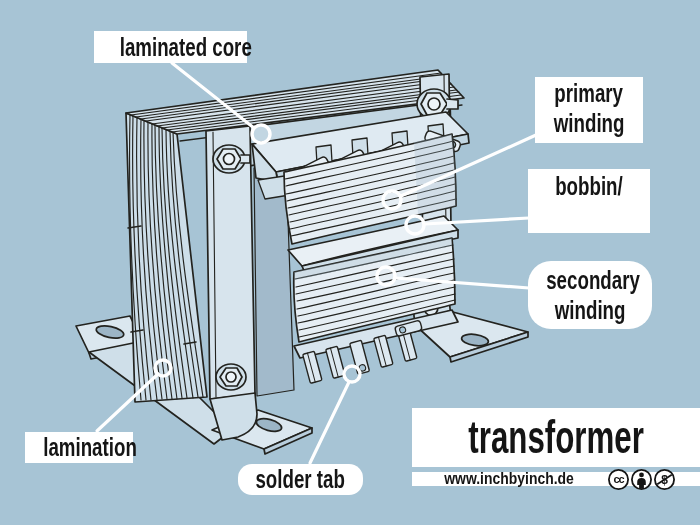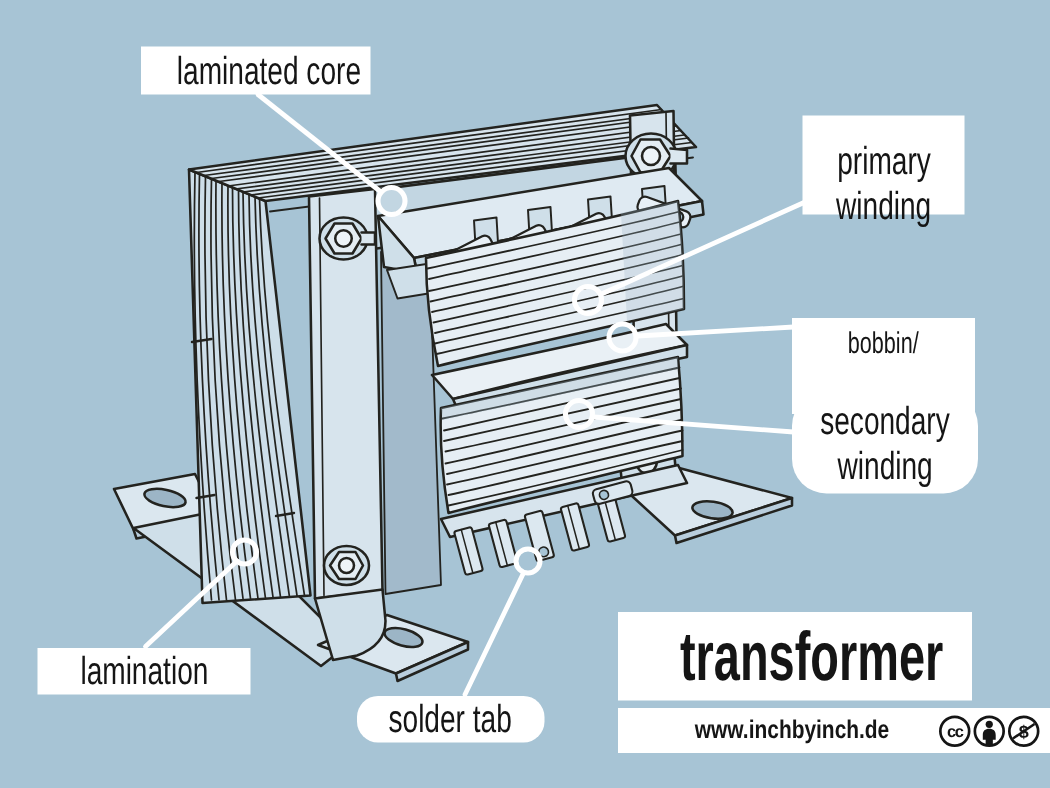--- a/index.html
+++ b/index.html
@@ -4,38 +4,38 @@
 <style>
   html,body{margin:0;padding:0;}
   #stage{
     position:relative;width:700px;height:525px;overflow:hidden;
     background:#a7c4d5;
     font-family:"Liberation Sans",sans-serif;
   }
   #drawing{position:absolute;left:0;top:0;width:700px;height:525px;}
   .callout{
     position:absolute;background:#ffffff;color:#151515;
-    font-weight:normal;text-align:center;white-space:nowrap;
+    font-weight:bold;text-align:center;white-space:nowrap;
   }
   .cond{display:inline-block;transform:scaleX(0.72);transform-origin:50% 50%;}
   .ln{display:block;}
   #co-laminated{left:94px;top:31px;width:153px;height:32px;font-size:26px;line-height:32px;}
-  #co-primary{left:535px;top:77px;width:108px;height:66px;font-size:26px;line-height:30px;padding-top:15px;box-sizing:border-box;}
-  #co-bobbin{left:528px;top:169px;width:122px;height:64px;font-size:20px;line-height:29px;padding-top:3px;box-sizing:border-box;margin-top:43px;}
+  #co-primary{left:535px;top:77px;width:108px;height:66px;font-size:26px;line-height:30px;padding-top:1px;box-sizing:border-box;}
+  #co-bobbin{left:528px;top:169px;width:122px;height:64px;font-size:26px;line-height:29px;padding-top:3px;box-sizing:border-box;}
   #co-secondary{left:528px;top:261px;width:124px;height:68px;font-size:26px;line-height:30px;padding-top:4px;box-sizing:border-box;border-radius:23px;}
-  #co-lamination{left:25px;top:432px;width:142px;height:31px;font-size:26px;line-height:31px;}
+  #co-lamination{left:25px;top:432px;width:108px;height:31px;font-size:26px;line-height:31px;}
   #co-solder{left:238px;top:464px;width:125px;height:31px;font-size:26px;line-height:31px;border-radius:14px;}
   #title-bar{
-    position:absolute;left:412px;top:408px;width:236px;height:59px;background:#fff;
+    position:absolute;left:412px;top:408px;width:288px;height:59px;background:#fff;
     color:#151515;font-weight:bold;font-size:46px;line-height:59px;text-align:center;white-space:nowrap;
   }
   #title-bar .cond{transform:scaleX(0.68);}
   #footer-bar{
-    position:absolute;left:412px;top:472px;width:288px;height:30px;background:#fff;
-    display:flex;align-items:center;justify-content:flex-end;gap:5px;padding-right:6px;box-sizing:border-box;
+    position:absolute;left:412px;top:472px;width:288px;height:14px;background:#fff;
+    display:flex;align-items:center;justify-content:center;gap:5px;padding-right:6px;box-sizing:border-box;
   }
   #footer-url{color:#151515;font-weight:bold;font-size:17px;white-space:nowrap;}
   #footer-url .cond{transform:scaleX(0.82);}
   #cc-icons{display:flex;align-items:center;gap:0px;margin-left:13px;}
 </style>
 </head>
 <body>
 
 <div id="stage">
 

